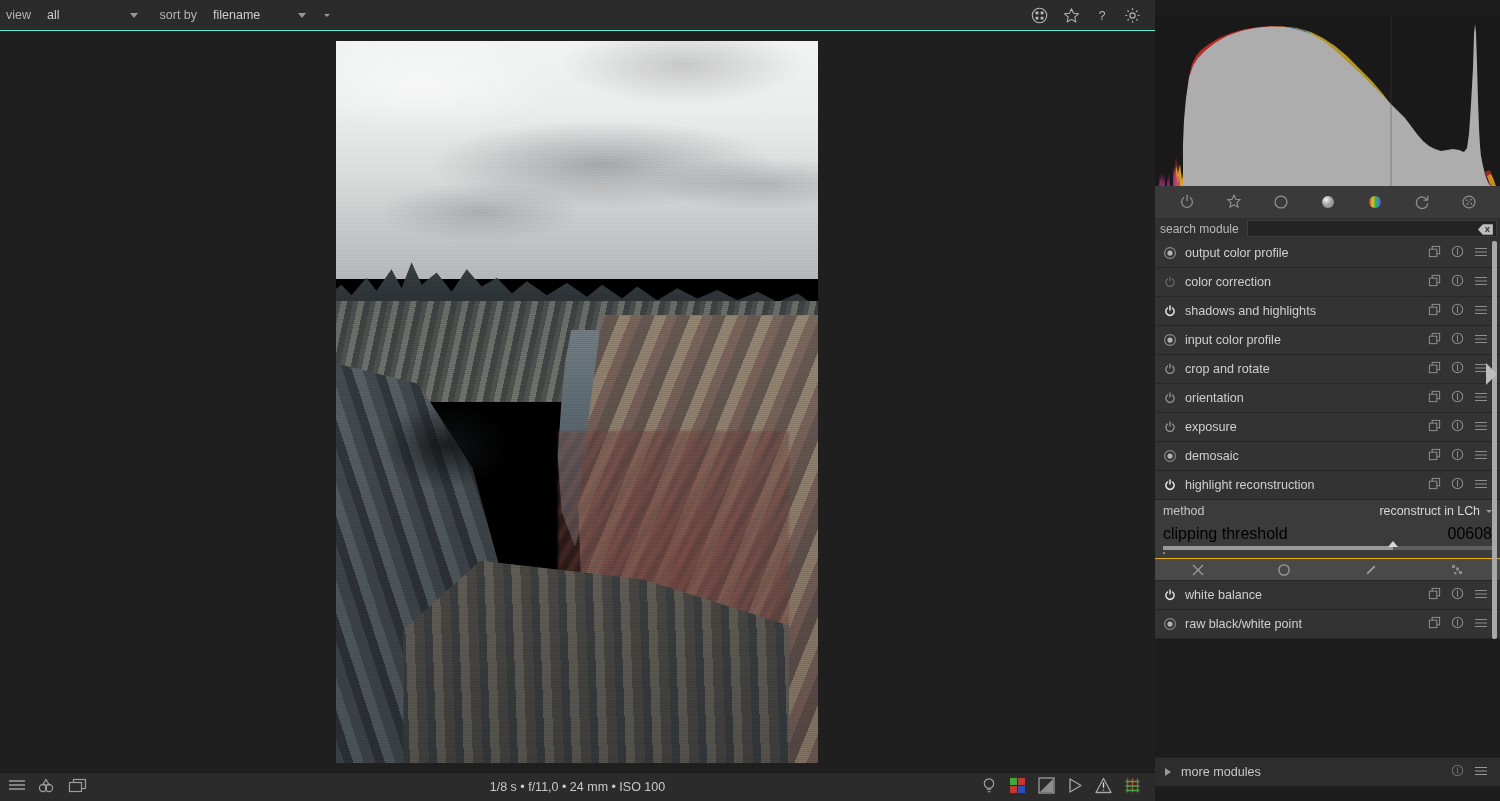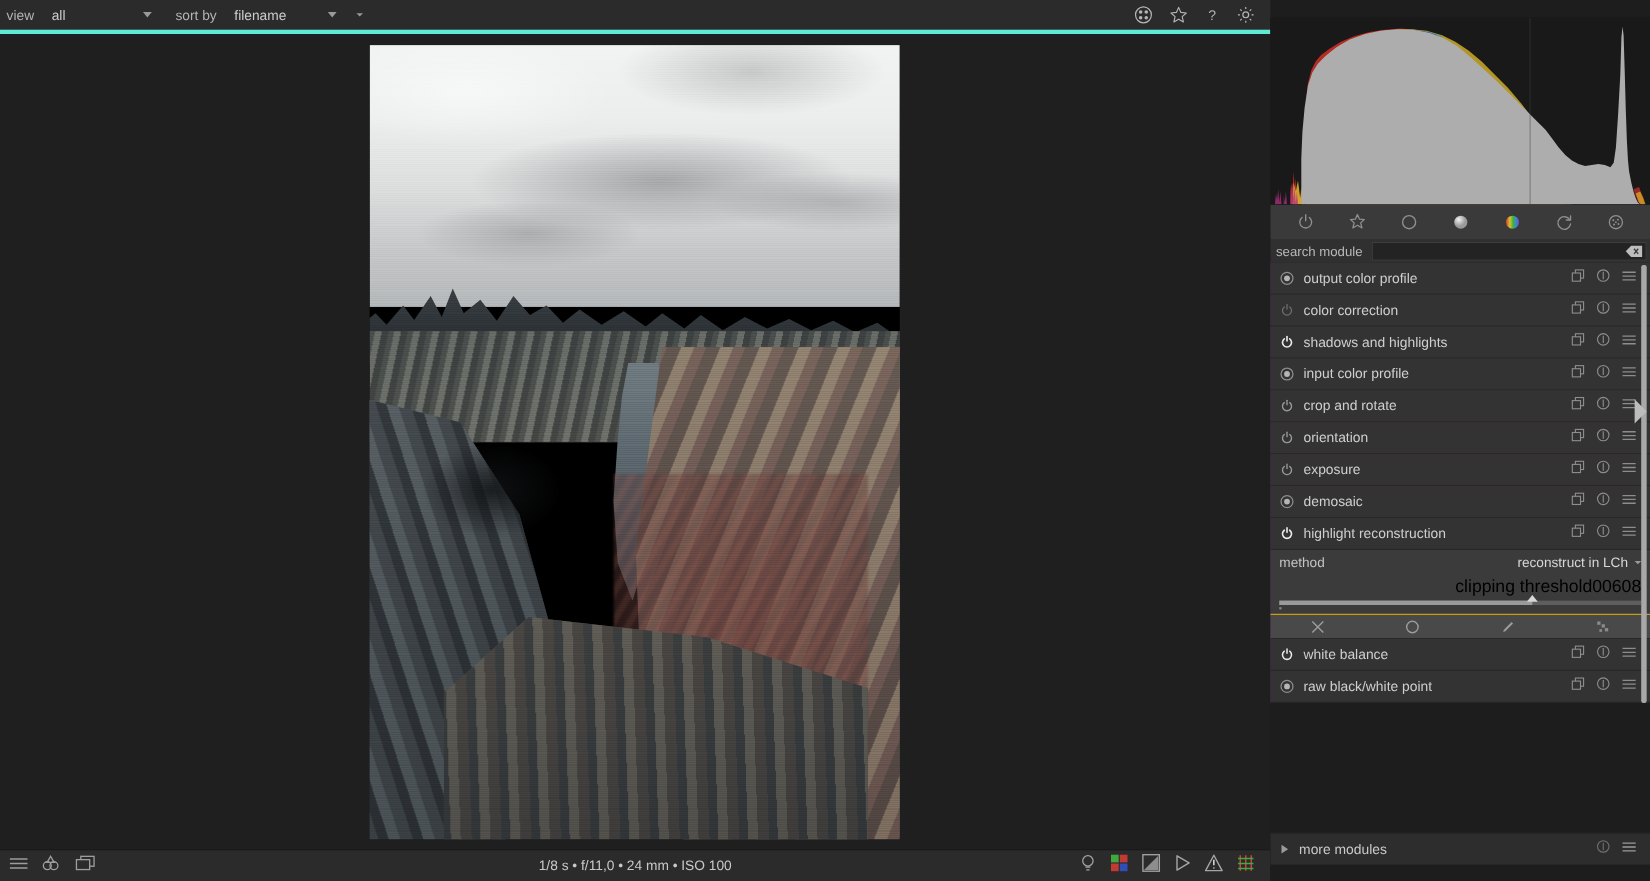--- a/index.html
+++ b/index.html
@@ -9,21 +9,21 @@
     font-family: "Liberation Sans", sans-serif;
     overflow: hidden;
   }
   #app { position: relative; width: 1500px; height: 801px; }
 
   
   .topbar {
     position: absolute; left: 0; top: 0; width: 1155px; height: 31px;
     background: #2b2b2b;
     display: flex; align-items: center;
-    border-bottom: 4px solid #5eead4;
+    border-bottom: 1px solid #5eead4;
   }
   .tb-label { color: #b3b3b3; font-size: 12.5px; margin-left: 6px; }
   .tb-value { color: #cccccc; font-size: 12.5px; margin-left: 16px; }
   .tb-caret {
     width: 0; height: 0; border-left: 4.5px solid transparent;
     border-right: 4.5px solid transparent; border-top: 5px solid #9a9a9a;
   }
   .tb-caret.sm { border-left-width: 3px; border-right-width: 3px; border-top-width: 3.5px; }
   .tb-spacer { flex: 1; }
   .tb-icons { display: flex; align-items: center; gap: 15px; margin-right: 14px; }
@@ -138,36 +138,36 @@
   }
   .group-tabs > div { display: flex; align-items: center; justify-content: center;
     width: 28px; height: 28px; }
 
   .searchrow { display: flex; align-items: center; height: 21px; background: #303030; }
   .searchrow .lbl { color: #b9b9b9; font-size: 12px; padding-left: 5px; width: 92px; }
   .searchbox { position: relative; flex: 1; height: 17px; background: #232323;
     border: 1px solid #3d3d3d; margin-right: 3px; }
   .searchbox .clr { position: absolute; right: 2px; top: 1px; }
 
-  .modlist { position: relative; background: #701a75; }
+  .modlist { position: relative; background: #14b8a6; }
   .modrow {
     position: relative; display: flex; align-items: center; height: 29px;
     background: #333333; border-bottom: 1px solid #272727; padding-left: 8px;
   }
   .modrow .pwr { width: 20px; display: flex; align-items: center; }
   .modrow .nm { color: #cfcfcf; font-size: 12.6px; margin-left: 2px; flex: 1; }
   .modrow .acts { display: flex; align-items: center; gap: 10px; margin-right: 12px; }
 
   .expanded { background: #3b3b3b; padding: 4px 8px 8px 8px; border-bottom: 1px solid #eab308; }
   .prow { display: flex; align-items: baseline; justify-content: space-between; height: 19px; }
   .prow .k { color: #c4c4c4; font-size: 12.4px; }
   .prow .v { color: #d7d7d7; font-size: 12.4px; }
   .prow .v.dd { display: flex; align-items: center; gap: 6px; }
   .slider-wrap { position: relative; margin-top: 2px; }
-  .slider-row { display: flex; align-items: baseline; justify-content: flex-end; }
+  .slider-row { display: flex; align-items: baseline; justify-content: space-between; }
   .slider-track { position: relative; height: 4px; background: #5e5e5e; margin-top: 3px; }
   .slider-fill { position: absolute; left: 0; top: 0; height: 4px; background: #9a9a9a; }
   .slider-knob { position: absolute; top: -5px; width: 0; height: 0;
     border-left: 5px solid transparent; border-right: 5px solid transparent;
     border-bottom: 6px solid #d8d8d8; transform: translateX(-5px); }
   .slider-dot { position: absolute; left: 0; top: 6px; width: 2px; height: 2px; background: #8a8a8a; }
 
   .masktools { display: flex; align-items: center; justify-content: space-around;
     height: 22px; background: #494949; border-bottom: 1px solid #272727; }
   .masktools > div { display: flex; align-items: center; justify-content: center; width: 34px; height: 20px; }

